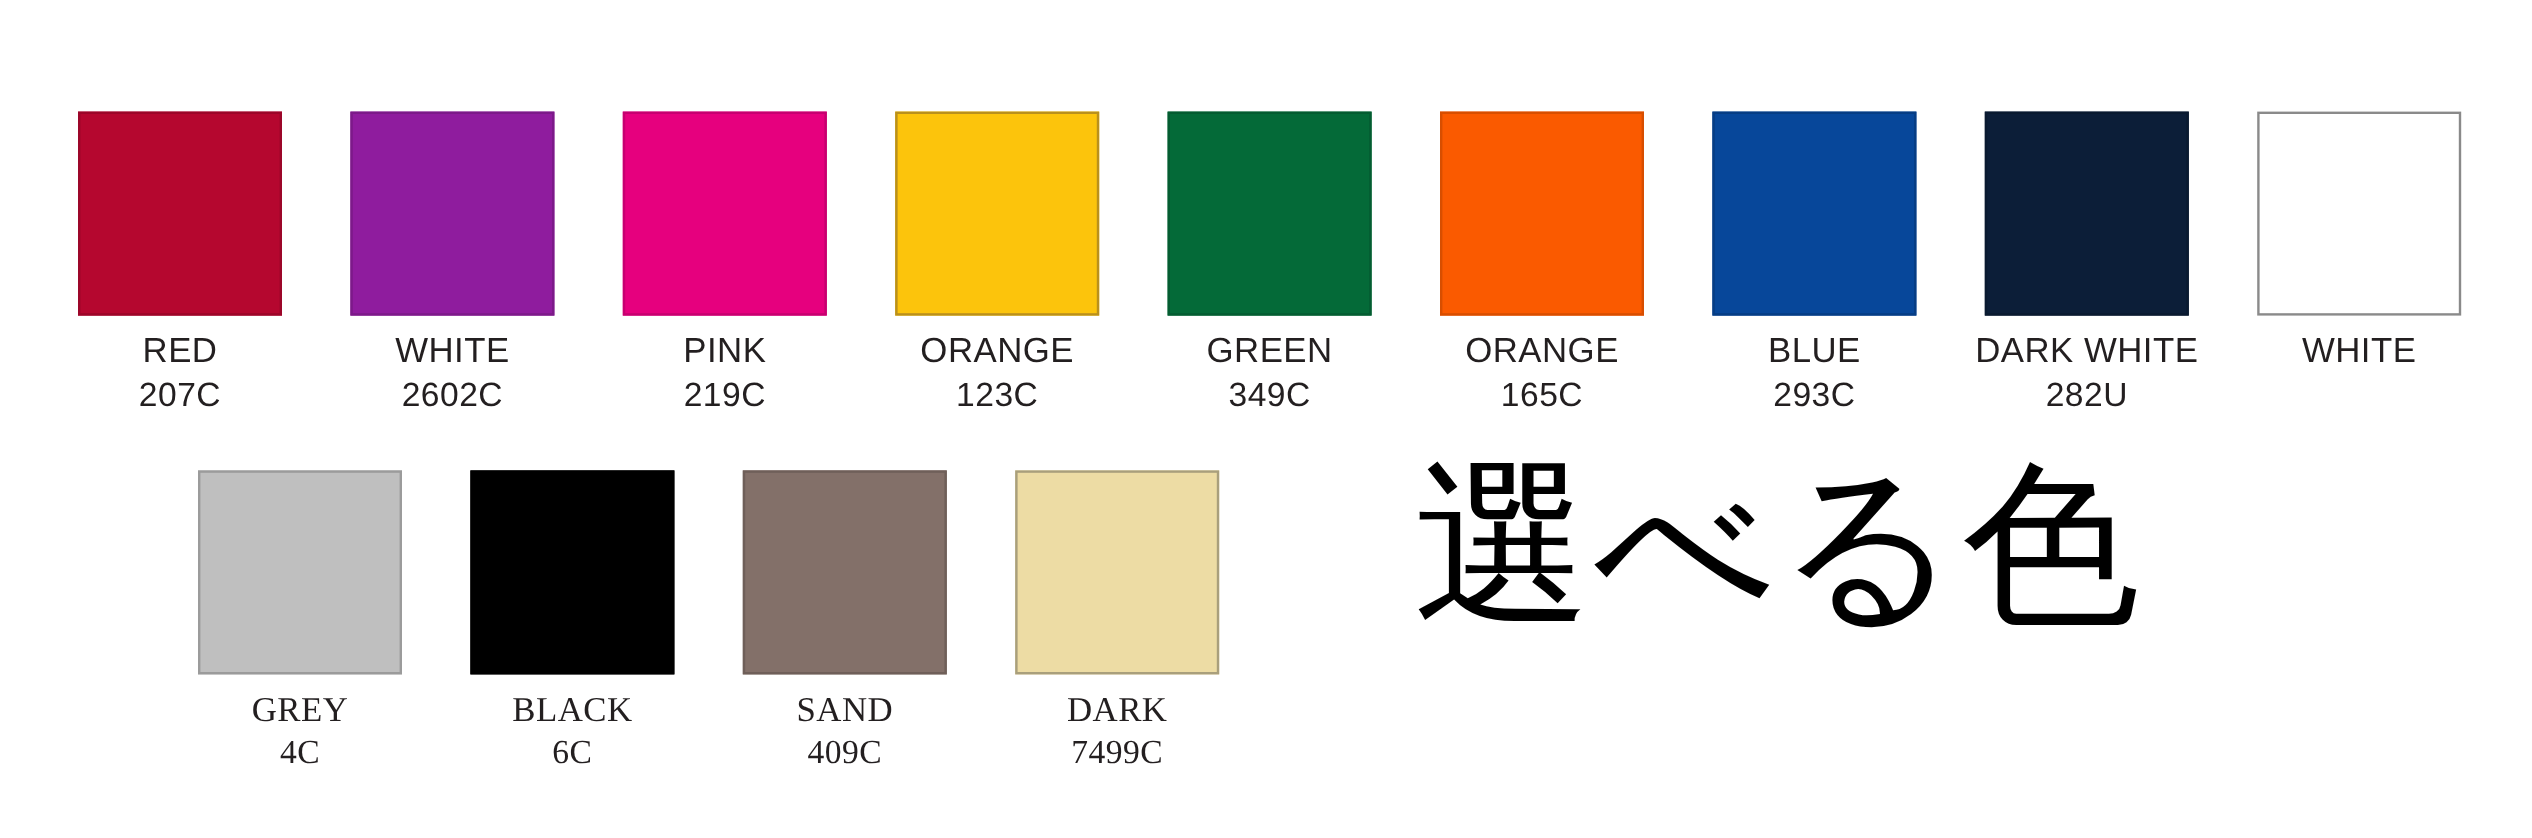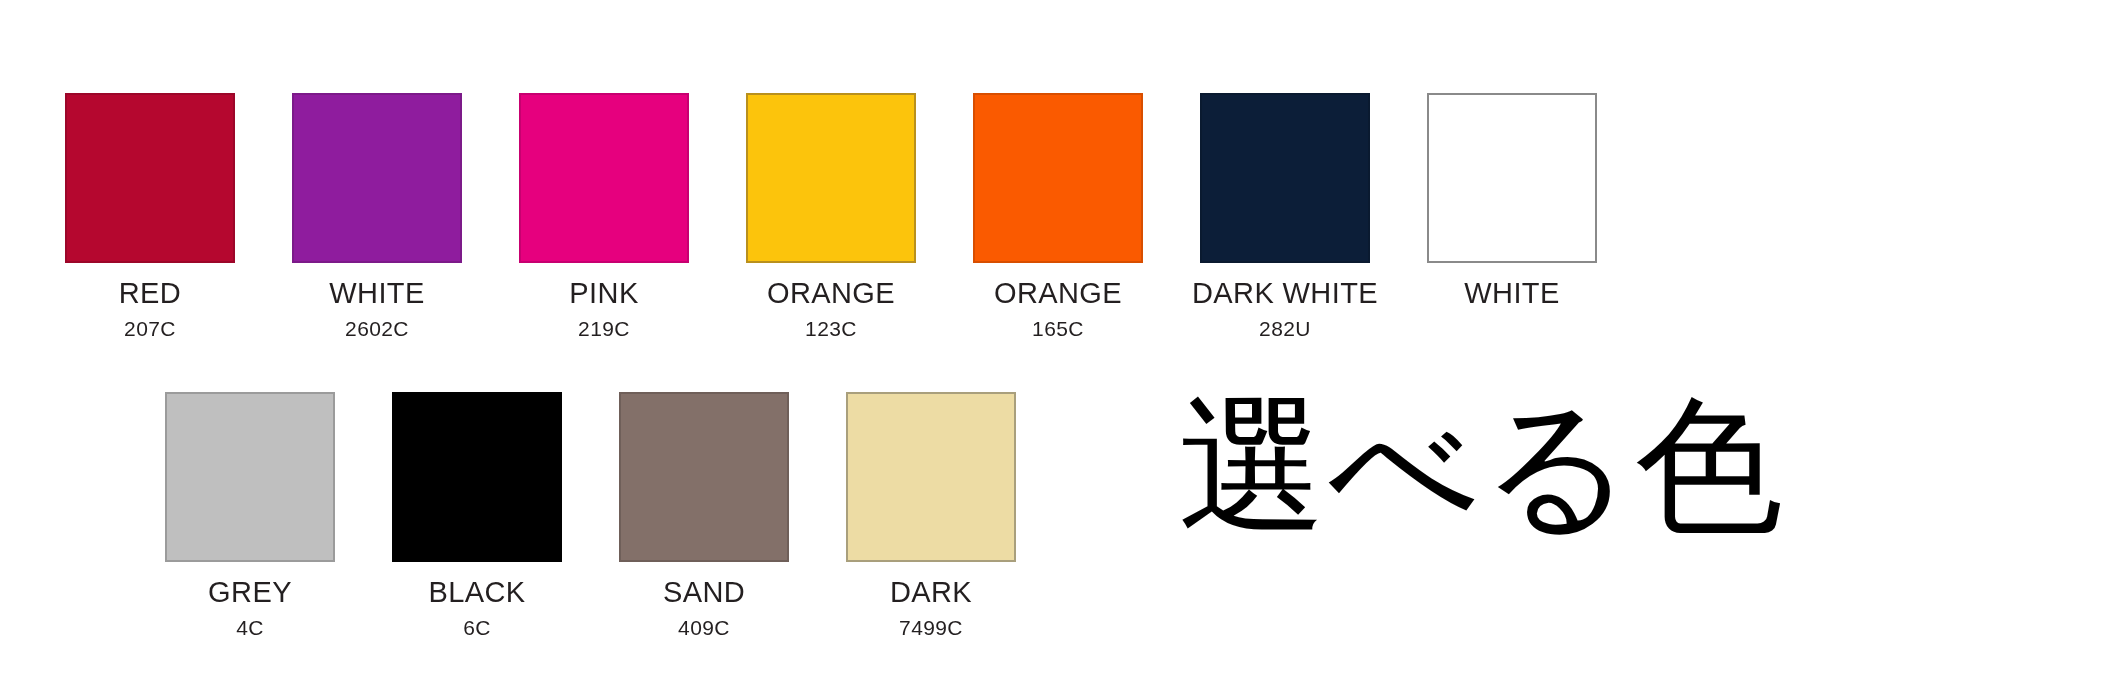--- a/index.html
+++ b/index.html
@@ -31,20 +31,21 @@
   }
 
   #swatch-row-1 {
     left: 65px;
     top: 93px;
   }
 
   #swatch-row-2 {
     left: 165px;
     top: 392px;
+    font-family: Liberation Serif, serif;
   }
 
   .swatch-cell {
     width: 170px;
     margin-right: 57px;
     display: flex;
     flex-direction: column;
     align-items: center;
   }
   .swatch-cell:last-child {
@@ -63,31 +64,31 @@
     text-align: center;
     color: #231f20;
     font-size: 29px;
     line-height: 36px;
     letter-spacing: 0.4px;
     white-space: nowrap;
   }
   .swatch-code {
     text-align: center;
     color: #231f20;
-    font-size: 21px;
+    font-size: 28px;
     line-height: 36px;
     letter-spacing: 0.4px;
     white-space: nowrap;
   }
 
   #headline-jp {
     position: absolute;
     left: 1178px;
     top: 388px;
-    font-family: Liberation Serif, serif;
+    font-family: Liberation Mono, monospace;
     font-size: 148px;
     line-height: 158px;
     color: #000000;
     white-space: nowrap;
     letter-spacing: 2px;
   }
 </style>
 </head>
 <body>
 
@@ -108,23 +109,33 @@
         <div class="swatch-chip" style="background: rgb(230, 0, 126); border: 2px solid rgb(199, 0, 112);"></div>
         <div class="swatch-label">PINK</div>
         <div class="swatch-code">219C</div>
       </div>
       <div class="swatch-cell">
         <div class="swatch-chip" style="background: rgb(252, 196, 12); border: 2px solid rgb(185, 144, 29);"></div>
         <div class="swatch-label">ORANGE</div>
         <div class="swatch-code">123C</div>
       </div>
       <div class="swatch-cell">
+        <div class="swatch-chip" style="background: rgb(4, 106, 56); border: 2px solid rgb(4, 92, 49);"></div>
+        <div class="swatch-label">GREEN</div>
+        <div class="swatch-code">349C</div>
+      </div>
+      <div class="swatch-cell">
         <div class="swatch-chip" style="background: rgb(250, 90, 0); border: 2px solid rgb(216, 78, 0);"></div>
         <div class="swatch-label">ORANGE</div>
         <div class="swatch-code">165C</div>
+      </div>
+      <div class="swatch-cell">
+        <div class="swatch-chip" style="background: rgb(7, 71, 154); border: 2px solid rgb(6, 61, 132);"></div>
+        <div class="swatch-label">BLUE</div>
+        <div class="swatch-code">293C</div>
       </div>
       <div class="swatch-cell">
         <div class="swatch-chip" style="background: rgb(12, 30, 56); border: 2px solid rgb(10, 26, 48);"></div>
         <div class="swatch-label">DARK WHITE</div>
         <div class="swatch-code">282U</div>
       </div>
       <div class="swatch-cell">
         <div class="swatch-chip" style="background: rgb(255, 255, 255); border: 2px solid rgb(138, 138, 138);"></div>
         <div class="swatch-label">WHITE</div>
         <div class="swatch-code"></div>

